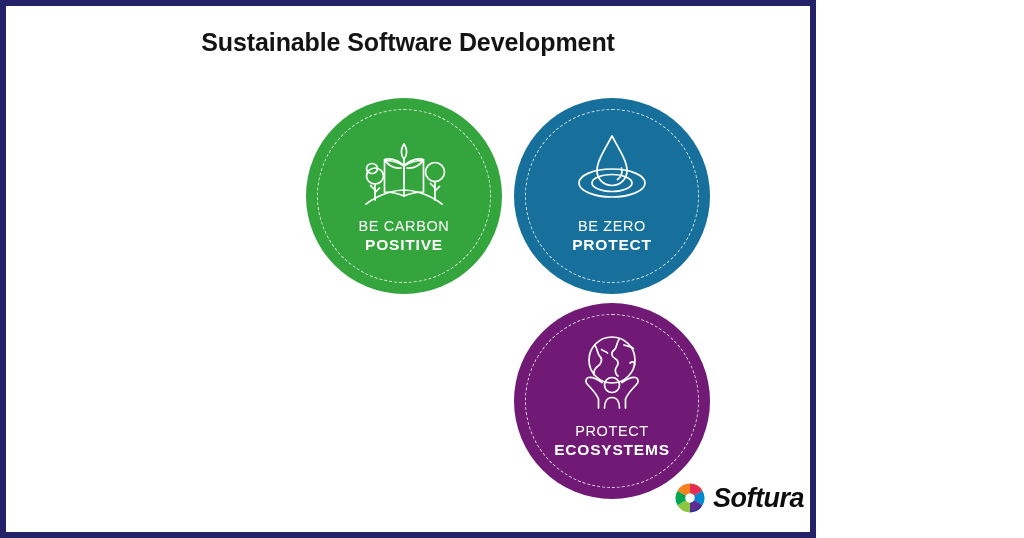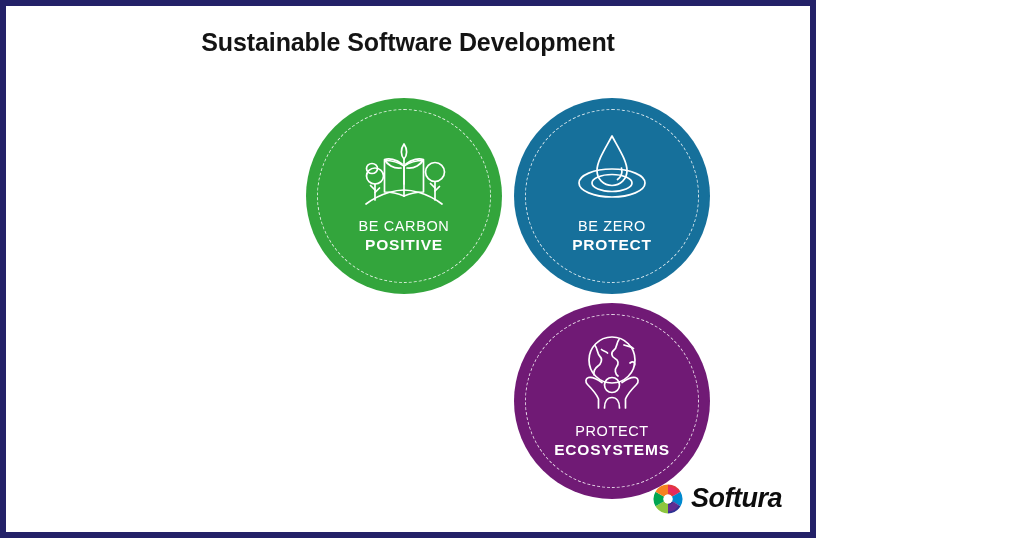--- a/index.html
+++ b/index.html
@@ -104,24 +104,23 @@
     display: block;
     color: #ffffff;
     font-size: 15.5px;
     font-weight: bold;
     letter-spacing: 0.8px;
     margin-top: 2px;
   }
 
   .logo {
     position: absolute;
-    right: 28px;
+    right: 6px;
     bottom: 18px;
     display: flex;
-    align-items: center;
     gap: 8px;
   }
   .logo-mark {
     width: 30px;
     height: 30px;
     display: block;
   }
   .logo-text {
     font-size: 27px;
     font-weight: bold;

